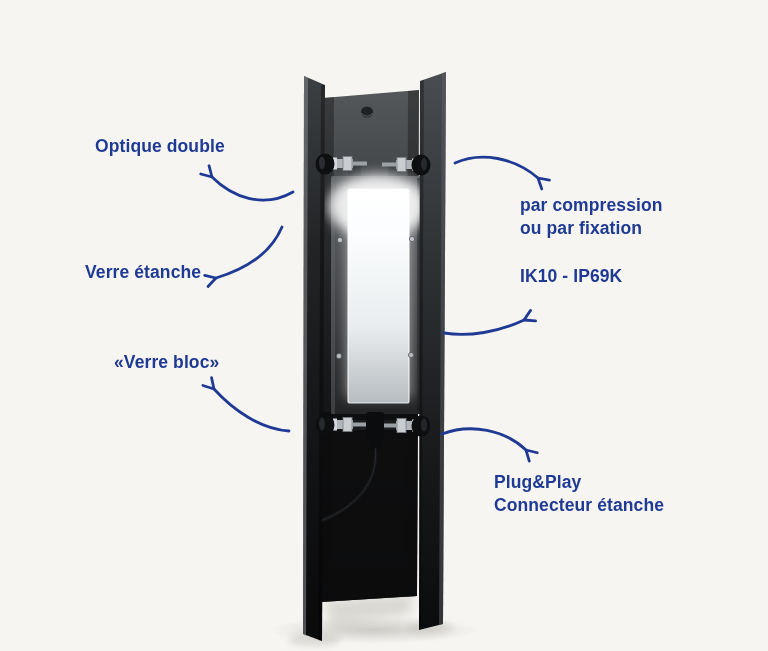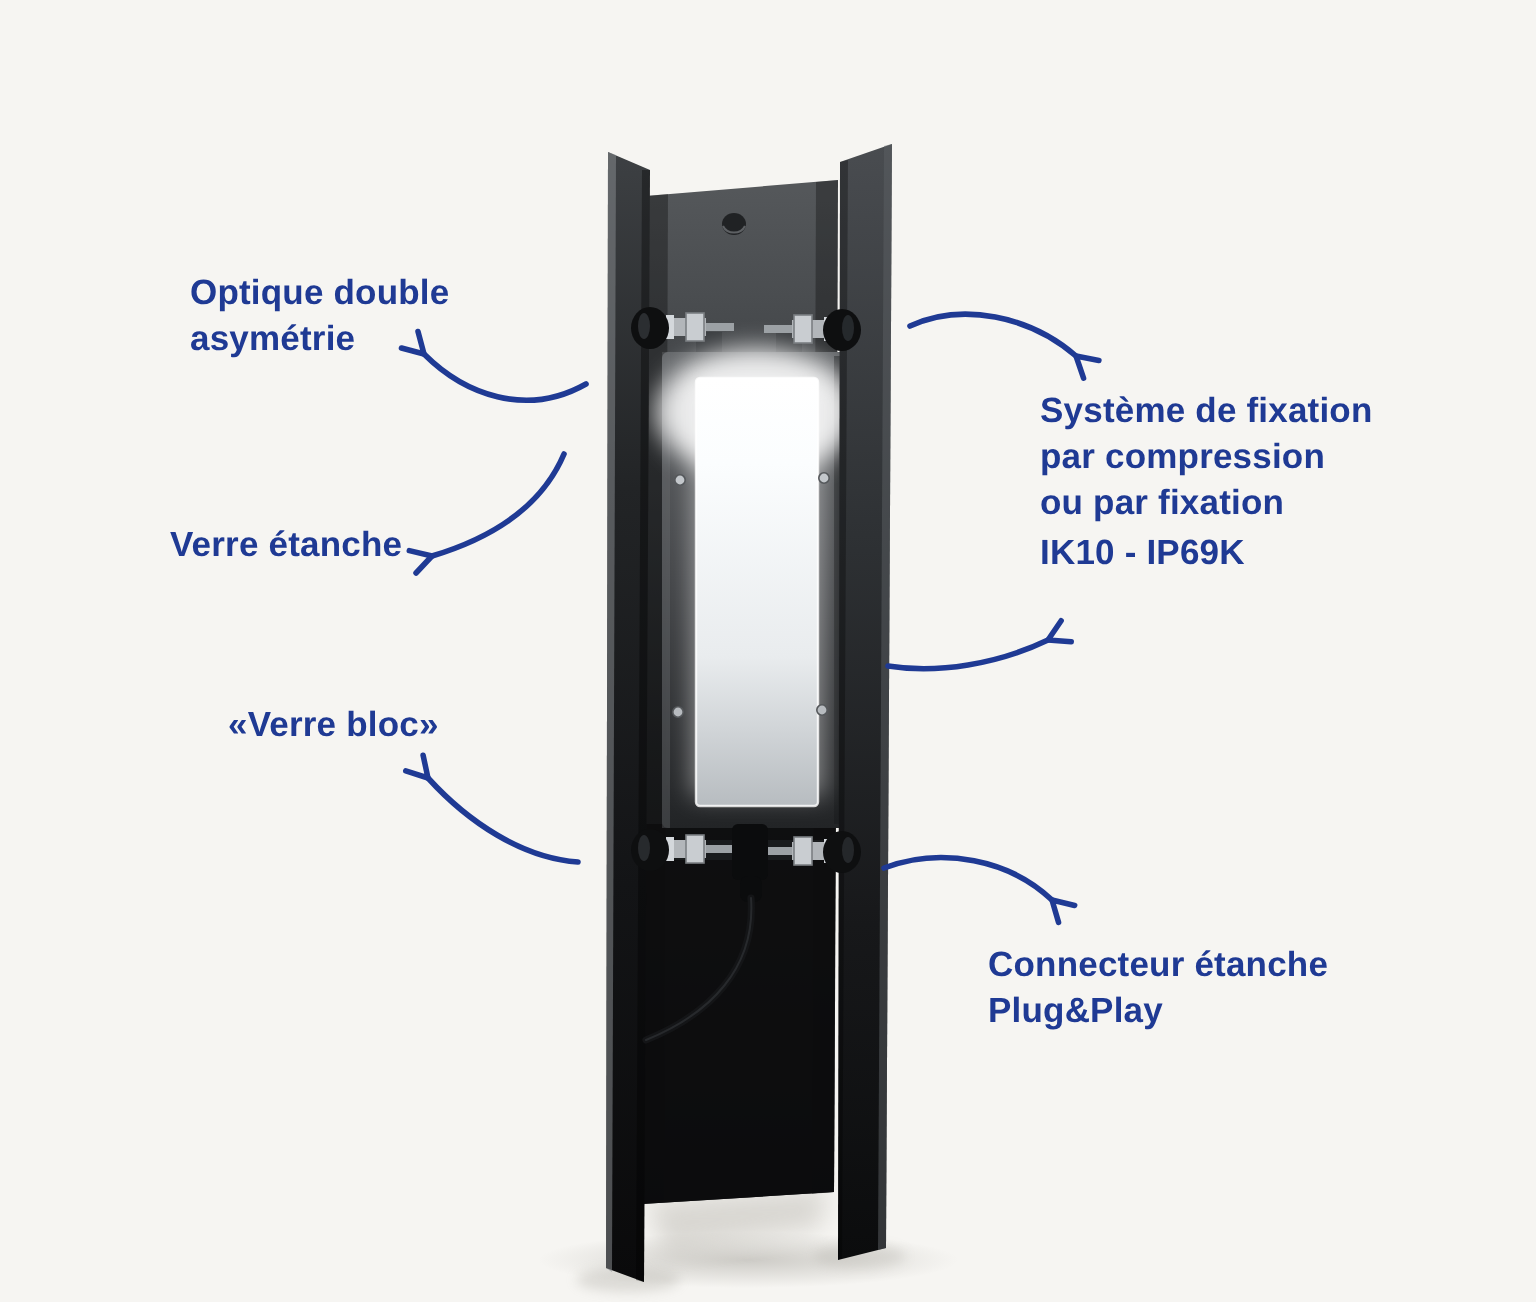--- a/index.html
+++ b/index.html
@@ -199,39 +199,37 @@
     <path class="arrow-path" d="M 293 192 C 263 209 232 197 212 177" marker-end="url(#ah)"></path>
     <path class="arrow-path" d="M 282 227 C 271 253 246 269 216 278" marker-end="url(#ah)"></path>
     <path class="arrow-path" d="M 289 431 C 261 429 234 411 214 389" marker-end="url(#ah)"></path>
     <path class="arrow-path" d="M 455 163 C 481 151 515 158 538 178" marker-end="url(#ah)"></path>
     <path class="arrow-path" d="M 444 333 C 469 337 499 332 524 320" marker-end="url(#ah)"></path>
     <path class="arrow-path" d="M 442 434 C 471 423 505 430 526 450" marker-end="url(#ah)"></path>
   </svg>
 
   <div class="label" style="left:95px; top:135px;">
     <div>Optique double</div>
-    <div>asymétrie</div>
   </div>
 
   <div class="label" style="left:85px; top:261px;">
     <div>Verre étanche</div>
   </div>
 
   <div class="label" style="left:114px; top:351px;">
     <div>«Verre bloc»</div>
   </div>
 
   <div class="label" style="left:520px; top:194px;">
-    <div>Système de fixation</div>
     <div>par compression</div>
     <div>ou par fixation</div>
   </div>
 
   <div class="label" style="left:520px; top:265px;">
     <div>IK10 - IP69K</div>
   </div>
 
   <div class="label" style="left:494px; top:471px;">
+    <div>Plug&amp;Play</div>
     <div>Connecteur étanche</div>
-    <div>Plug&amp;Play</div>
   </div>
 
 </div>
 
 </body></html>

